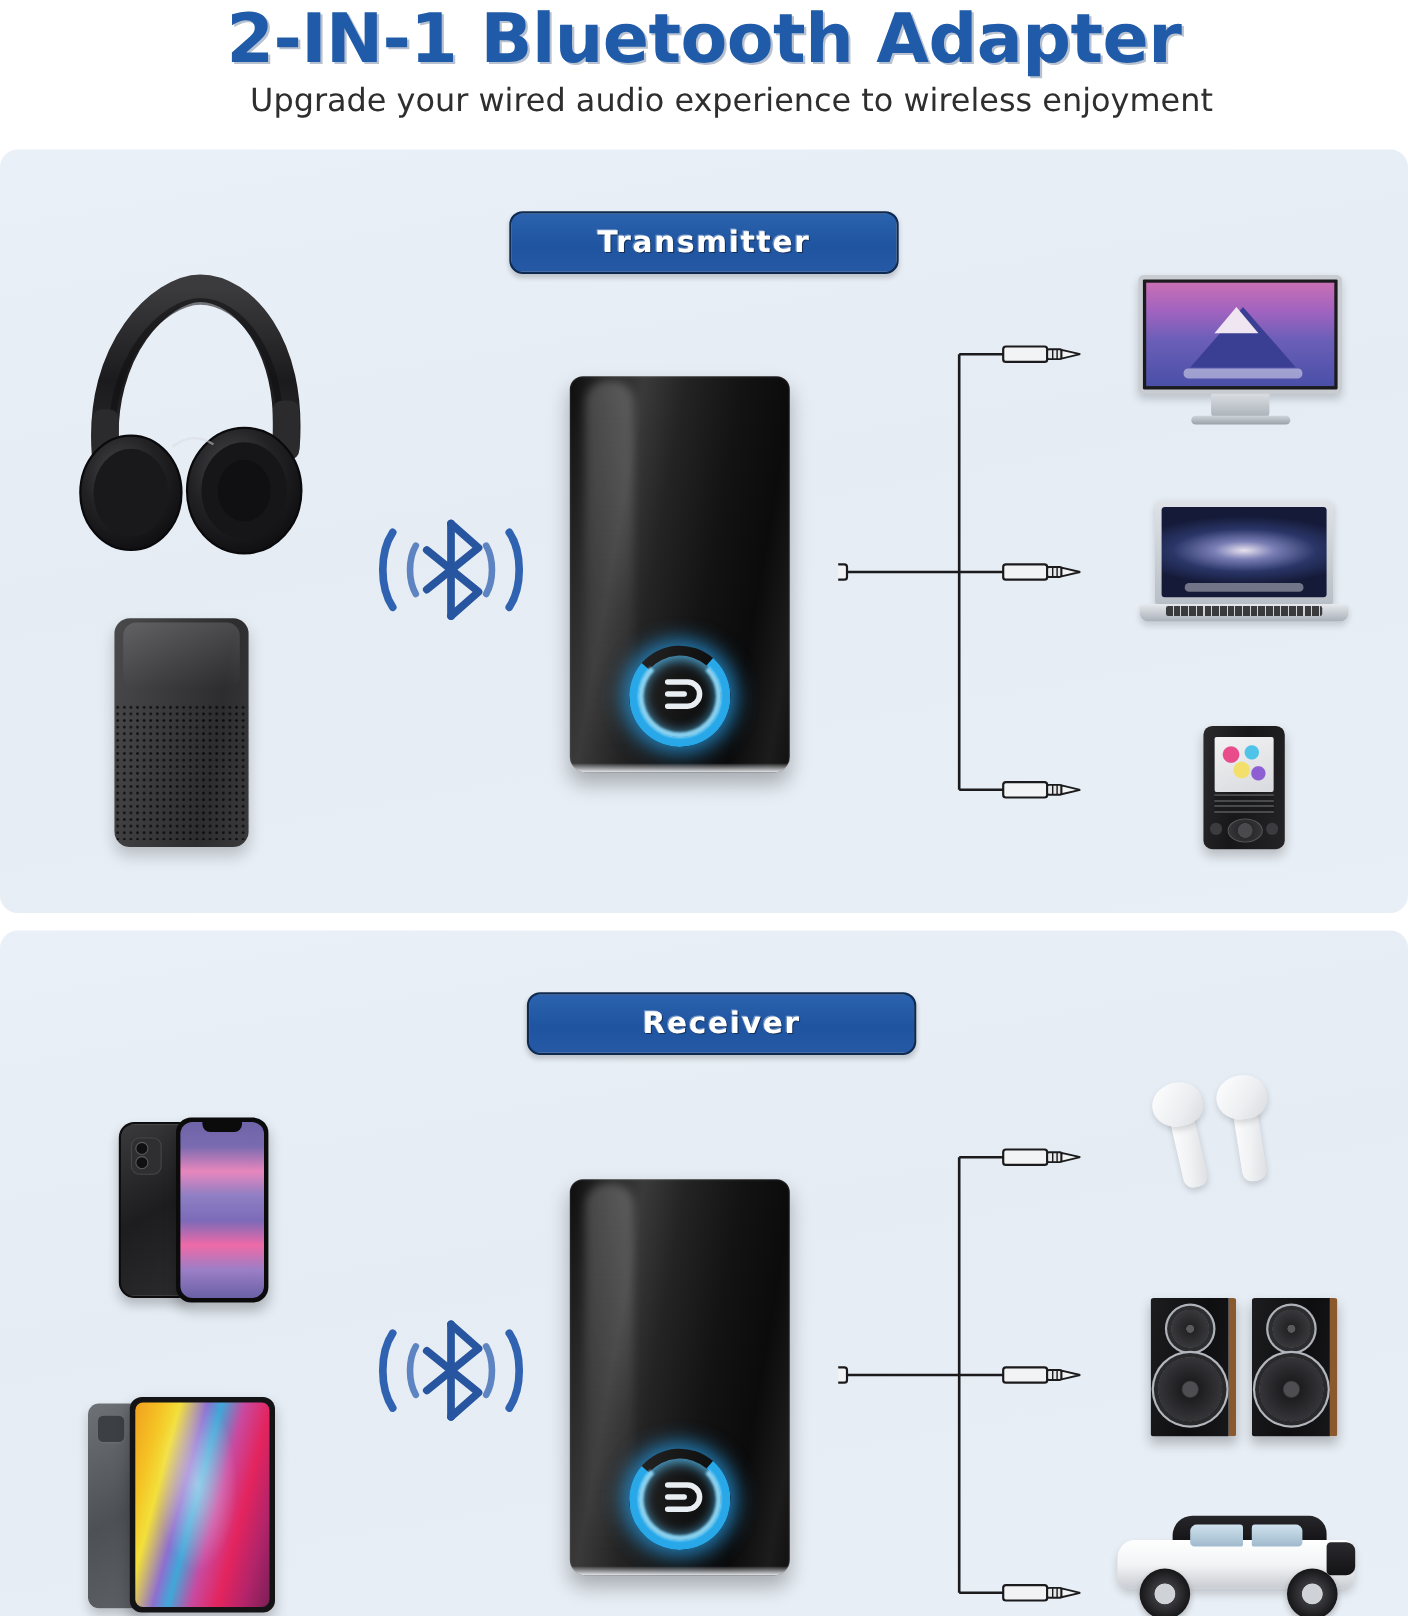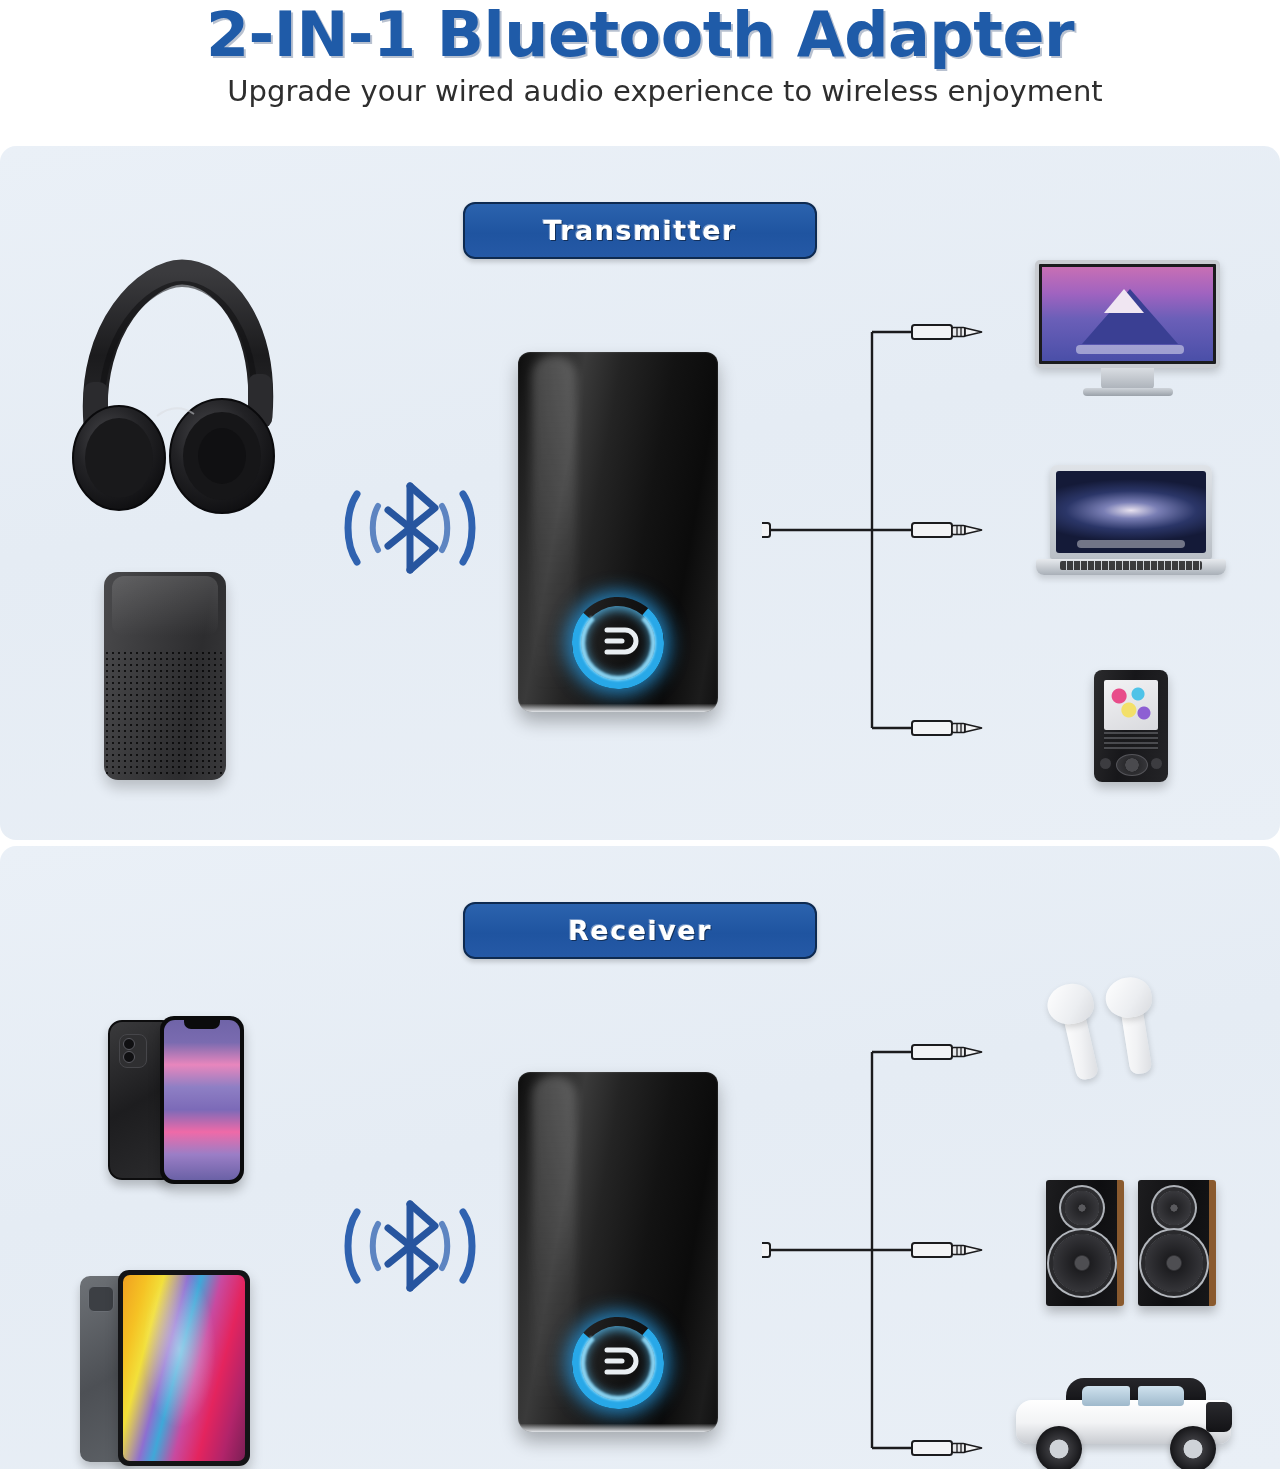--- a/index.html
+++ b/index.html
@@ -35,21 +35,21 @@
     white-space:nowrap;
     padding-left:25px;
   }
 
   
   .panel{
     position:absolute;left:0;width:1280px;
     background:linear-gradient(170deg,#eaf0f7 0%, #e5ecf4 45%, #e9eff6 100%);
     border-radius:16px;
   }
-  .panel-transmitter{top:146px;height:694px;}
+  .panel-transmitter{top:136px;height:694px;}
   .panel-receiver{top:846px;height:623px;border-bottom-left-radius:0;border-bottom-right-radius:0;}
 
   
   .badge{
     position:absolute;
     width:350px;height:53px;
     background:linear-gradient(180deg,#2b63ae 0%, #1f54a0 55%, #2559a6 100%);
     border:2px solid #0e2a50;
     border-radius:12px;
     box-shadow:0 3px 5px rgba(0,0,0,.18);
@@ -420,21 +420,21 @@
       <div class="meta"></div>
       <div class="sbl"></div>
       <div class="pad"></div>
       <div class="sbr"></div>
     </div>
 
   </div>
 
   <div class="panel panel-receiver">
 
-    <div class="badge" style="left:463px;top:56px;">
+    <div class="badge" style="left:479px;top:56px;">
       <span class="badge-label">Receiver</span>
     </div>
 
     <div class="prod iphones" style="left:108px;top:170px;">
       <div class="back">
         <div class="cam">
             <i></i>
             <i></i>
           </div>
       </div>

